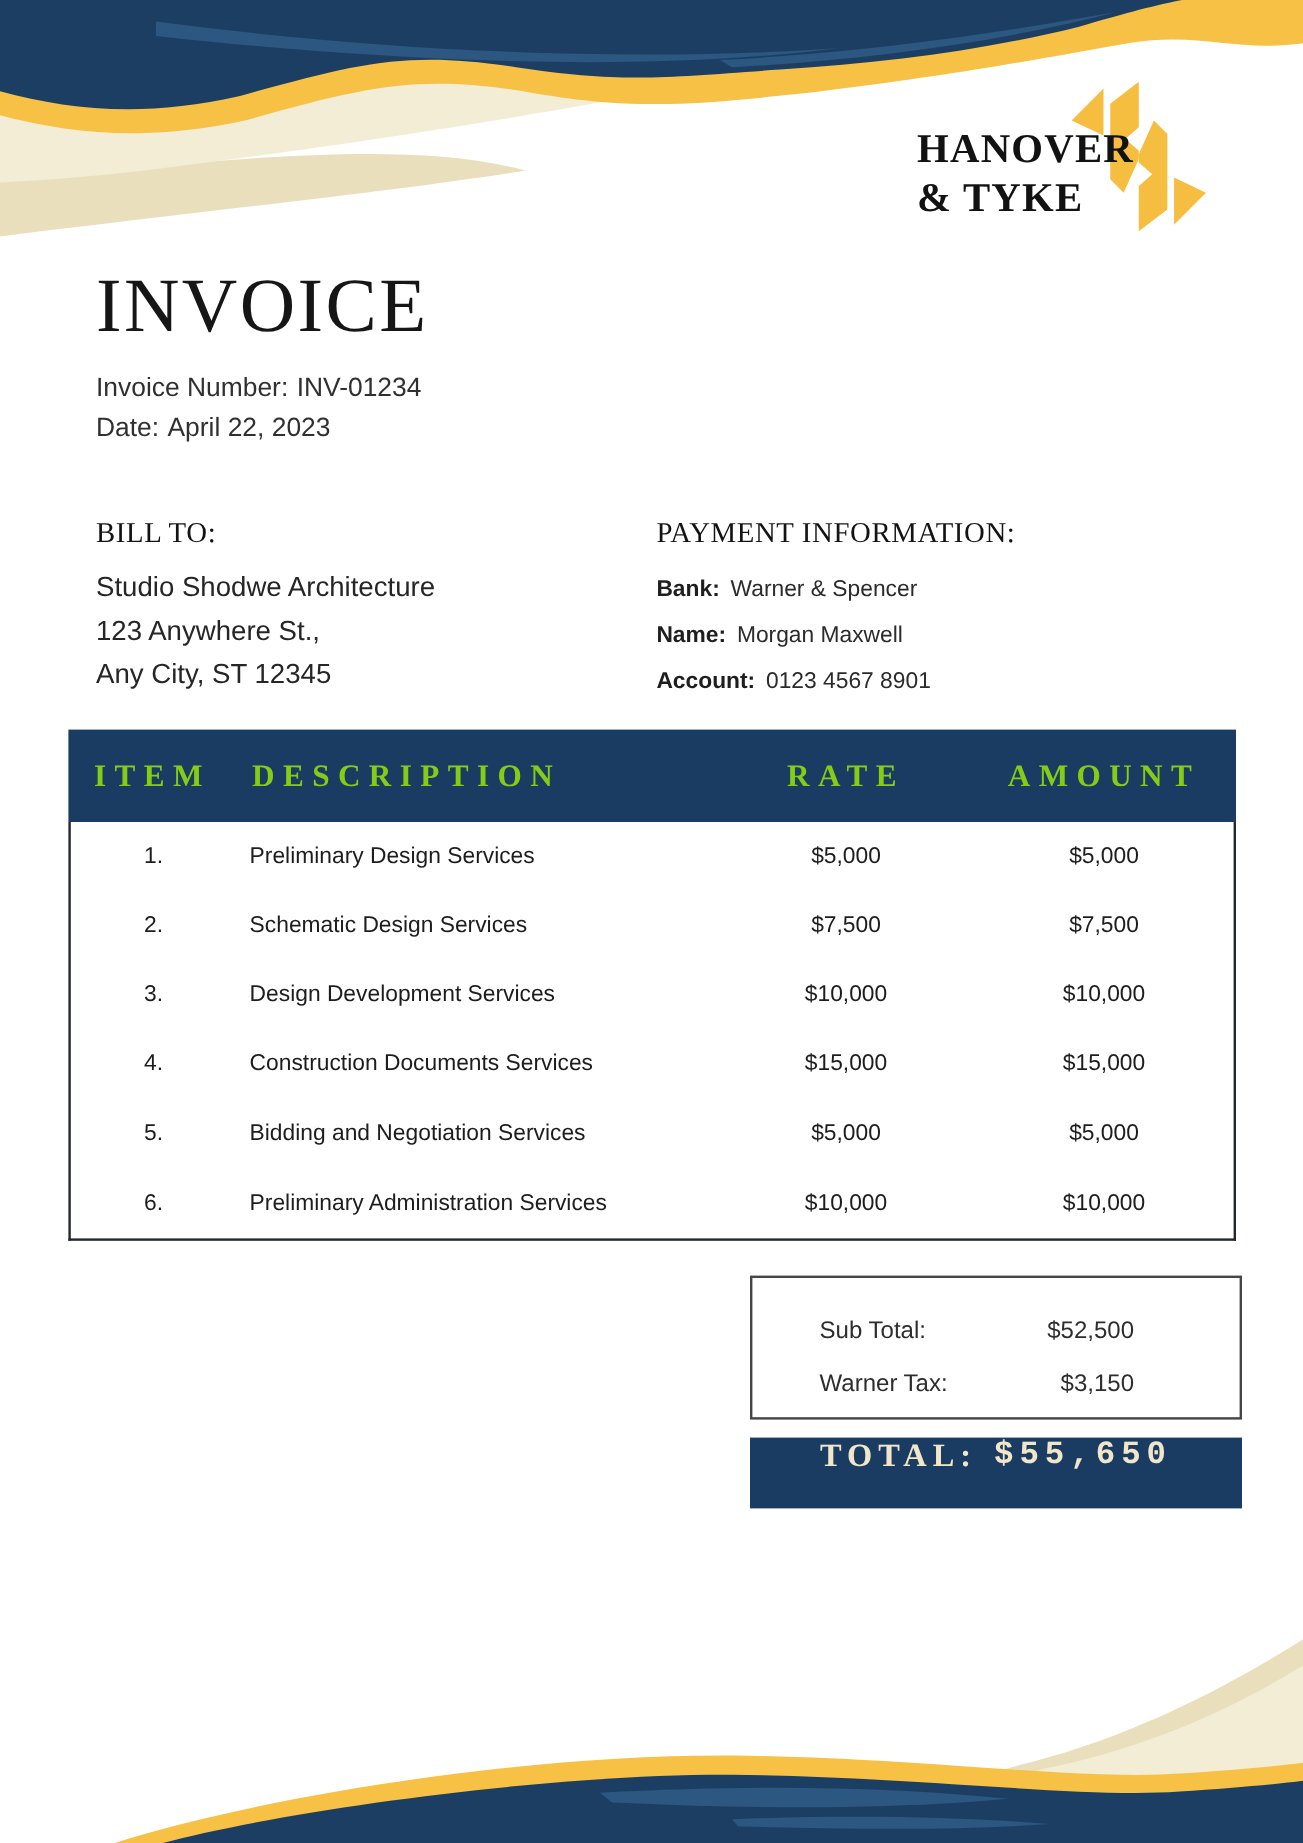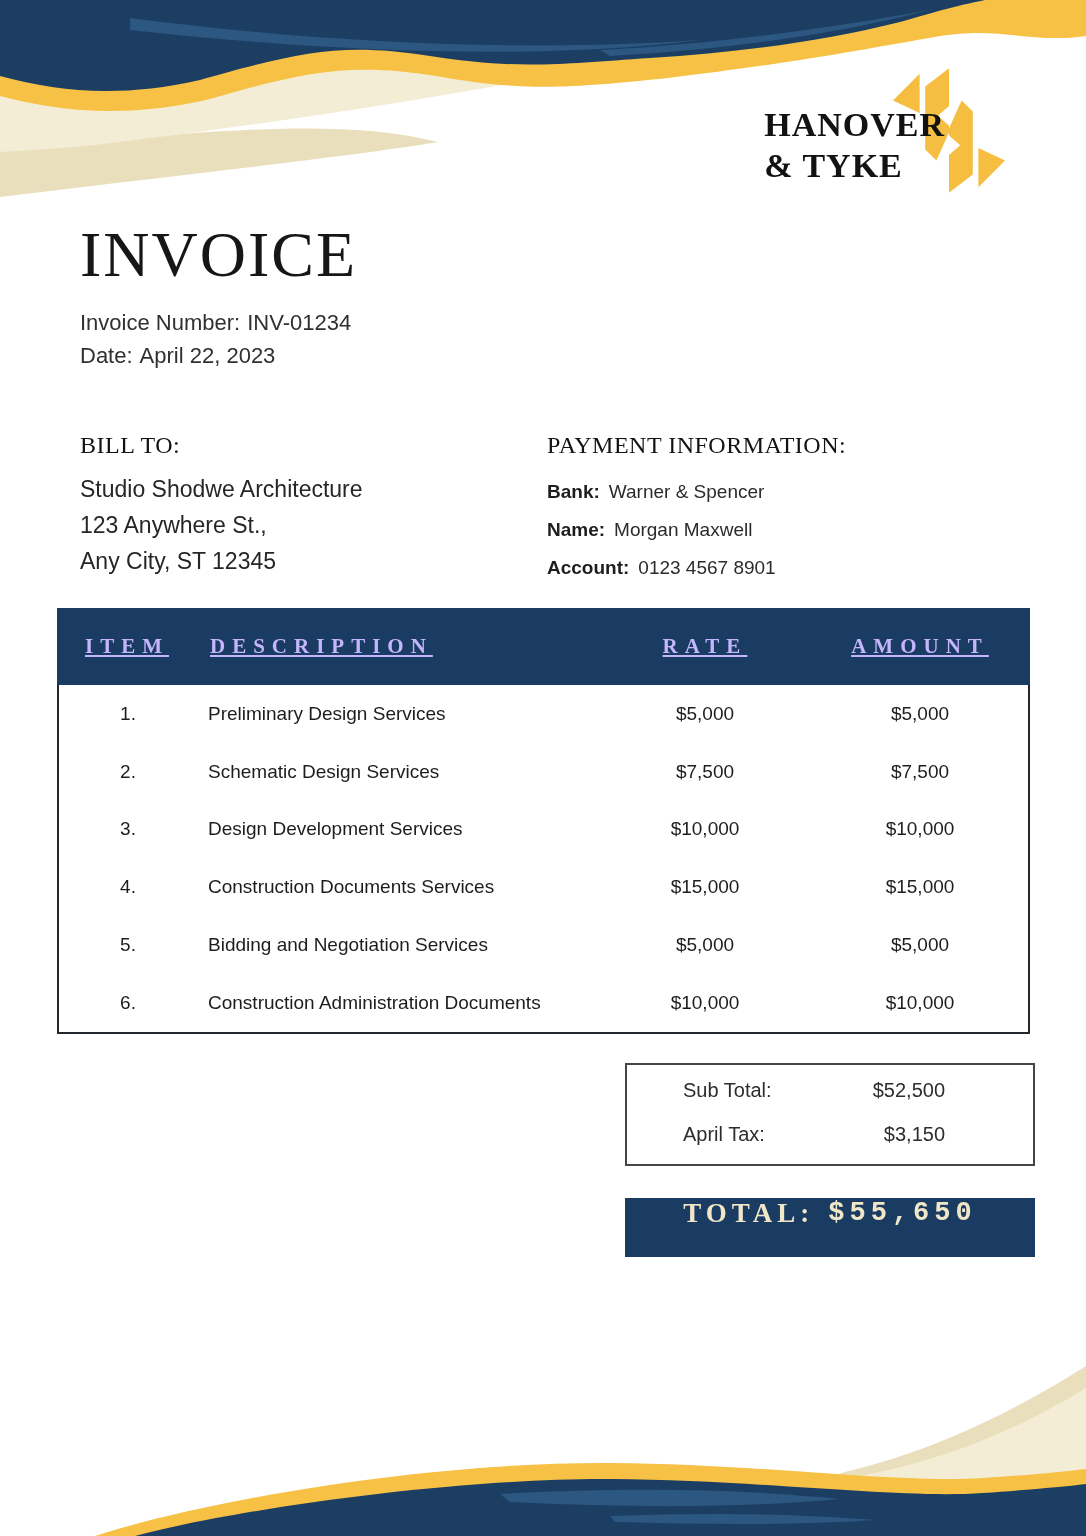--- a/index.html
+++ b/index.html
@@ -39,41 +39,41 @@
   .pay-block{position:absolute;left:547px;top:420px;z-index:2;}
   .pay-fields{margin-top:14px;font-size:19px;line-height:38px;color:#2b2b2b;}
   .pay-label{font-weight:bold;color:#1e1e1e;}
   .pay-value{margin-left:9px;}
 
   
   .items-table{position:absolute;left:57px;top:608px;width:973px;z-index:2;}
   .thead{
     display:grid;grid-template-columns:140px 403px 210px 220px;
     align-items:center;height:77px;background:#1B3C62;
-    font-family:"Liberation Serif",serif;font-weight:bold;font-size:21px;
-    letter-spacing:7px;color:#c4b5fd;text-decoration:underline;
+    font-family:"Liberation Serif",serif;font-weight:bold;font-size:26px;
+    letter-spacing:7px;color:#84cc16;
   }
   .thead .c-item,.thead .c-rate,.thead .c-amount{text-align:center;}
   .thead .c-desc{text-align:left;padding-left:13px;}
   .tbody{
     border:2px solid #23272e;border-top:none;background:#ffffff;
   }
   .trow{
     display:grid;grid-template-columns:138px 403px 210px 220px;
     align-items:center;height:57.8px;font-size:19px;color:#1d1d1d;
   }
   .trow .c-item{text-align:center;}
   .trow .c-desc{text-align:left;padding-left:11px;}
   .trow .c-rate,.trow .c-amount{text-align:center;}
 
   
   .sub-box{
-    position:absolute;left:625px;top:1063px;width:410px;height:103px;z-index:2;
+    position:absolute;left:625px;top:1063px;width:410px;height:120px;z-index:2;
     border:2px solid #454545;background:#ffffff;box-sizing:border-box;
-    padding-top:3px;
+    padding-top:22px;
   }
   .sub-row{
     display:flex;justify-content:space-between;align-items:center;
     height:44px;padding-left:56px;padding-right:88px;
     font-size:20px;color:#2d2d2d;
   }
   .total-bar{
     position:absolute;left:625px;top:1198px;width:410px;height:59px;z-index:2;
     background:#1B3C62;display:flex;align-items:flex-start;justify-content:center;
     font-family:"Liberation Serif",serif;font-weight:bold;font-size:27px;
@@ -184,34 +184,34 @@
         <div class="c-amount">$15,000</div>
       </div>
       <div class="trow">
         <div class="c-item">5.</div>
         <div class="c-desc">Bidding and Negotiation Services</div>
         <div class="c-rate">$5,000</div>
         <div class="c-amount">$5,000</div>
       </div>
       <div class="trow">
         <div class="c-item">6.</div>
-        <div class="c-desc">Construction Administration Documents</div>
+        <div class="c-desc">Preliminary Administration Services</div>
         <div class="c-rate">$10,000</div>
         <div class="c-amount">$10,000</div>
       </div>
     </div>
   </div>
 
   <div class="sub-box">
     <div class="sub-row">
       <span>Sub Total:</span>
       <span>$52,500</span>
     </div>
     <div class="sub-row">
-      <span>April Tax:</span>
+      <span>Warner Tax:</span>
       <span>$3,150</span>
     </div>
   </div>
 
   <div class="total-bar">
     <span>TOTAL:</span>
     <span class="total-amount">$55,650</span>
   </div>
 
 

